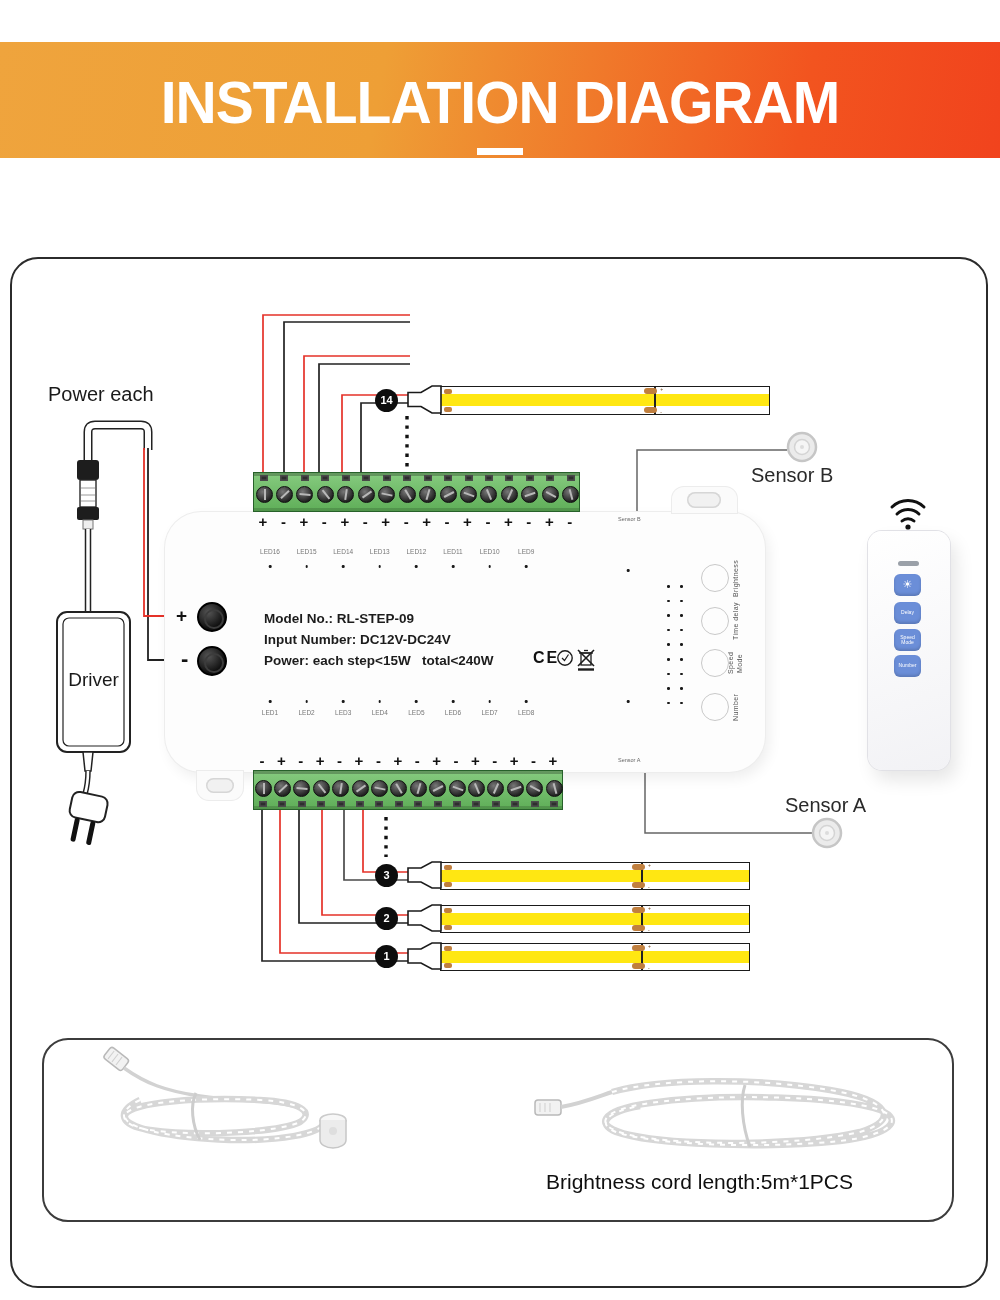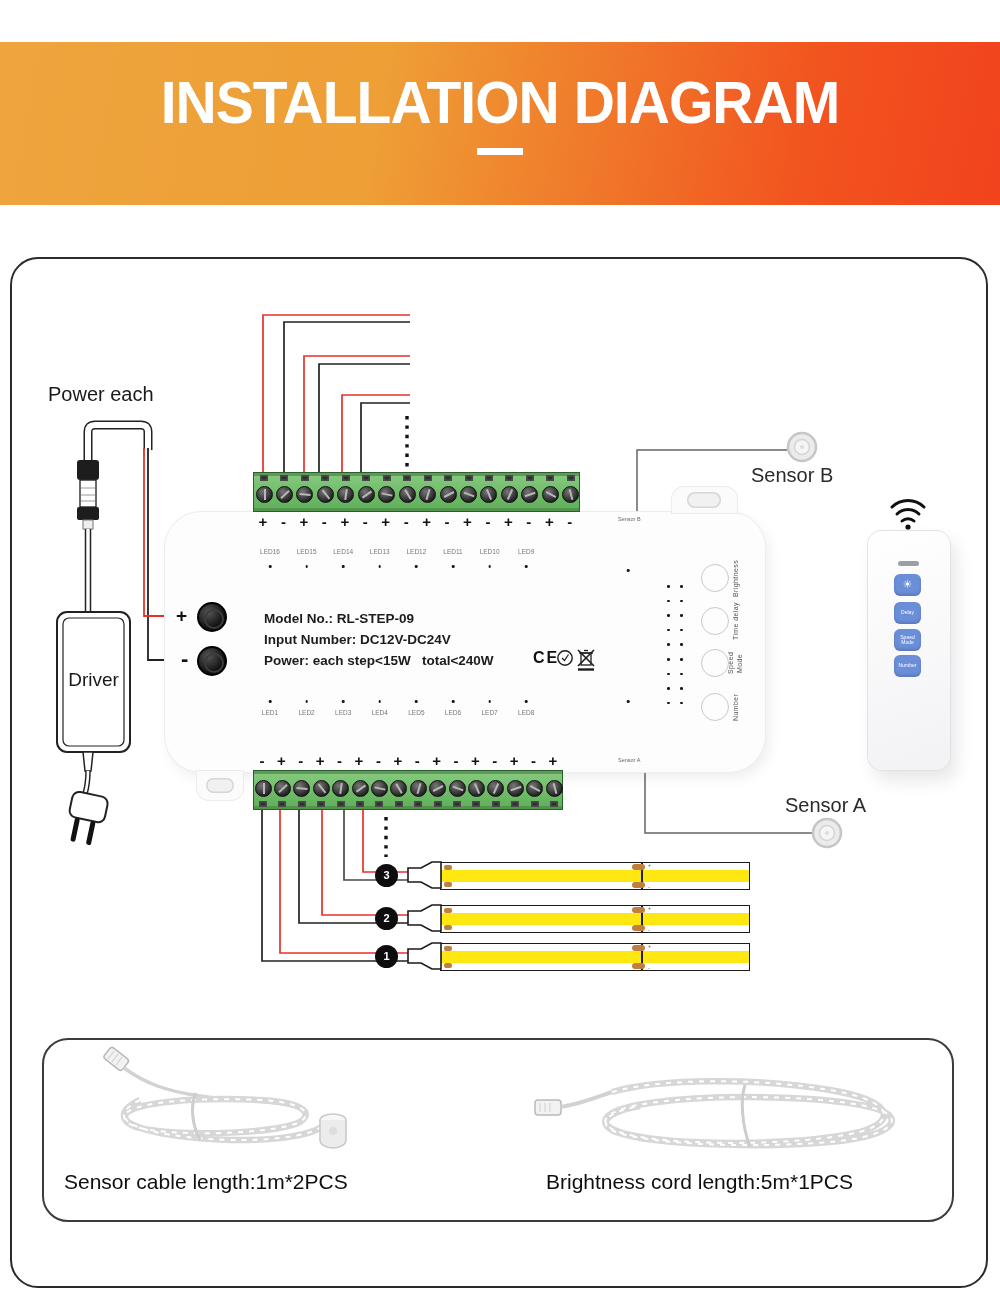--- a/index.html
+++ b/index.html
@@ -1,21 +1,21 @@
 <!DOCTYPE html>
 <html><head>
 <meta charset="utf-8">
 <style>
   html,body{margin:0;padding:0;background:#ffffff;}
   #canvas{position:relative;width:1000px;height:1300px;background:#fff;overflow:hidden;
           font-family:"Liberation Sans",sans-serif;}
   #canvas div,#canvas span{position:absolute;box-sizing:border-box;}
   svg{position:absolute;left:0;top:0;}
 
-  .header{left:0;top:42px;width:1000px;height:163px;
+  .header{left:0;top:42px;width:1000px;height:116px;
           background:linear-gradient(100deg,#efa43d 0%,#ee9f36 38%,#f2541f 80%,#f1431d 100%);}
   .header-title{left:0;right:0;top:26px;text-align:center;color:#fff;
                 font-size:60px;font-weight:700;letter-spacing:-1px;transform:scaleX(0.95);}
   .header-dash{left:477px;top:106px;width:46px;height:7px;background:#fff;}
 
   .diagram-border{left:10px;top:257px;width:978px;height:1031px;
                   border:2px solid #2b2b2b;border-radius:28px;}
 
   .plain-label{color:#1a1a1a;font-size:20px;}
   .power-input-label{left:48px;top:383px;}
@@ -407,21 +407,20 @@
     <div class="remote-indicator"></div>
     <div class="remote-btn icon" style="top:43px;">
         <span style="position:static">☀</span>
       </div>
     <div class="remote-btn" style="top:71px;">Delay</div>
     <div class="remote-btn" style="top:98px;">Speed Mode</div>
     <div class="remote-btn" style="top:124px;">Number</div>
   </div>
 
   <div class="accessories-box"></div>
-  <div class="acc-label" style="left:64px;top:1170px;">Sensor cable length:1m*2PCS</div>
   <div class="acc-label" style="left:546px;top:1170px;">Brightness cord length:5m*1PCS</div>
 
 <div class="led-name" style="left: 270px; top: 548px;">LED16</div>
     <div class="led-dot" style="left: 270px; top: 565px;"></div>
     <div class="led-name" style="left: 306.6px; top: 548px;">LED15</div>
     <div class="led-dot" style="left: 306.6px; top: 565px;"></div>
     <div class="led-name" style="left: 343.2px; top: 548px;">LED14</div>
     <div class="led-dot" style="left: 343.2px; top: 565px;"></div>
     <div class="led-name" style="left: 379.8px; top: 548px;">LED13</div>
     <div class="led-dot" style="left: 379.8px; top: 565px;"></div>
@@ -462,20 +461,34 @@
     <div style="left: 667px; top: 643.4px; width: 2.6px; height: 2.6px; border-radius: 50%; background: rgb(26, 26, 26);"></div>
     <div style="left: 680.2px; top: 643.4px; width: 2.6px; height: 2.6px; border-radius: 50%; background: rgb(26, 26, 26);"></div>
     <div style="left: 667px; top: 658px; width: 2.6px; height: 2.6px; border-radius: 50%; background: rgb(26, 26, 26);"></div>
     <div style="left: 680.2px; top: 658px; width: 2.6px; height: 2.6px; border-radius: 50%; background: rgb(26, 26, 26);"></div>
     <div style="left: 667px; top: 672.6px; width: 2.6px; height: 2.6px; border-radius: 50%; background: rgb(26, 26, 26);"></div>
     <div style="left: 680.2px; top: 672.6px; width: 2.6px; height: 2.6px; border-radius: 50%; background: rgb(26, 26, 26);"></div>
     <div style="left: 667px; top: 687.2px; width: 2.6px; height: 2.6px; border-radius: 50%; background: rgb(26, 26, 26);"></div>
     <div style="left: 680.2px; top: 687.2px; width: 2.6px; height: 2.6px; border-radius: 50%; background: rgb(26, 26, 26);"></div>
     <div style="left: 667px; top: 701.8px; width: 2.6px; height: 2.6px; border-radius: 50%; background: rgb(26, 26, 26);"></div>
     <div style="left: 680.2px; top: 701.8px; width: 2.6px; height: 2.6px; border-radius: 50%; background: rgb(26, 26, 26);"></div>
+    <div style="left: 440px; top: 386px; width: 330px; height: 29px; background: rgb(255, 255, 255); border: 1.8px solid rgb(26, 26, 26);">
+      <div style="left: 0px; right: 0px; top: 26%; height: 46%; background: rgb(255, 231, 18);"></div>
+      <div style="left: 65%; top: 0px; bottom: 0px; width: 1.6px; background: rgb(34, 34, 34);"></div>
+      <div style="left: 3px; top: 2px; width: 8px; height: 5px; border-radius: 2px; background: rgb(192, 127, 62);"></div>
+      <div style="left: 3px; bottom: 2px; width: 8px; height: 5px; border-radius: 2px; background: rgb(192, 127, 62);"></div>
+      <div style="left: 62%; top: 1px; width: 13px; height: 6px; border-radius: 3px; background: rgb(192, 127, 62);"></div>
+      <div style="left: 62%; bottom: 1px; width: 13px; height: 6px; border-radius: 3px; background: rgb(192, 127, 62);"></div>
+      <div style="left: calc(62% + 16px); top: -1px; font-size: 5px; color: rgb(122, 76, 30);">+</div>
+      <div style="left: calc(62% + 16px); bottom: -1px; font-size: 5px; color: rgb(122, 76, 30);">-</div>
+      <svg style="position:absolute;left:-34px;top:-1.8px;overflow:visible;" width="35" height="29" viewBox="0 0 35 29">
+        <polygon points="1,7.5 14,7.5 25,1 34,1 34,28 25,28 14,21.5 1,21.5" fill="#fff" stroke="#1a1a1a" stroke-width="1.6"></polygon>
+      </svg>
+      <div style="left: -66px; top: 1.5px; width: 23px; height: 23px; border-radius: 50%; background: rgb(13, 13, 13); color: rgb(255, 255, 255); display: flex; align-items: center; justify-content: center; font: 700 11px / 1 &quot;Liberation Sans&quot;, sans-serif;">14</div>
+    </div>
     <div style="left: 440px; top: 862px; width: 310px; height: 28px; background: rgb(255, 255, 255); border: 1.8px solid rgb(26, 26, 26);">
       <div style="left: 0px; right: 0px; top: 26%; height: 46%; background: rgb(255, 231, 18);"></div>
       <div style="left: 65%; top: 0px; bottom: 0px; width: 1.6px; background: rgb(34, 34, 34);"></div>
       <div style="left: 3px; top: 2px; width: 8px; height: 5px; border-radius: 2px; background: rgb(192, 127, 62);"></div>
       <div style="left: 3px; bottom: 2px; width: 8px; height: 5px; border-radius: 2px; background: rgb(192, 127, 62);"></div>
       <div style="left: 62%; top: 1px; width: 13px; height: 6px; border-radius: 3px; background: rgb(192, 127, 62);"></div>
       <div style="left: 62%; bottom: 1px; width: 13px; height: 6px; border-radius: 3px; background: rgb(192, 127, 62);"></div>
       <div style="left: calc(62% + 16px); top: -1px; font-size: 5px; color: rgb(122, 76, 30);">+</div>
       <div style="left: calc(62% + 16px); bottom: -1px; font-size: 5px; color: rgb(122, 76, 30);">-</div>
       <svg style="position:absolute;left:-34px;top:-1.8px;overflow:visible;" width="35" height="28" viewBox="0 0 35 28">

